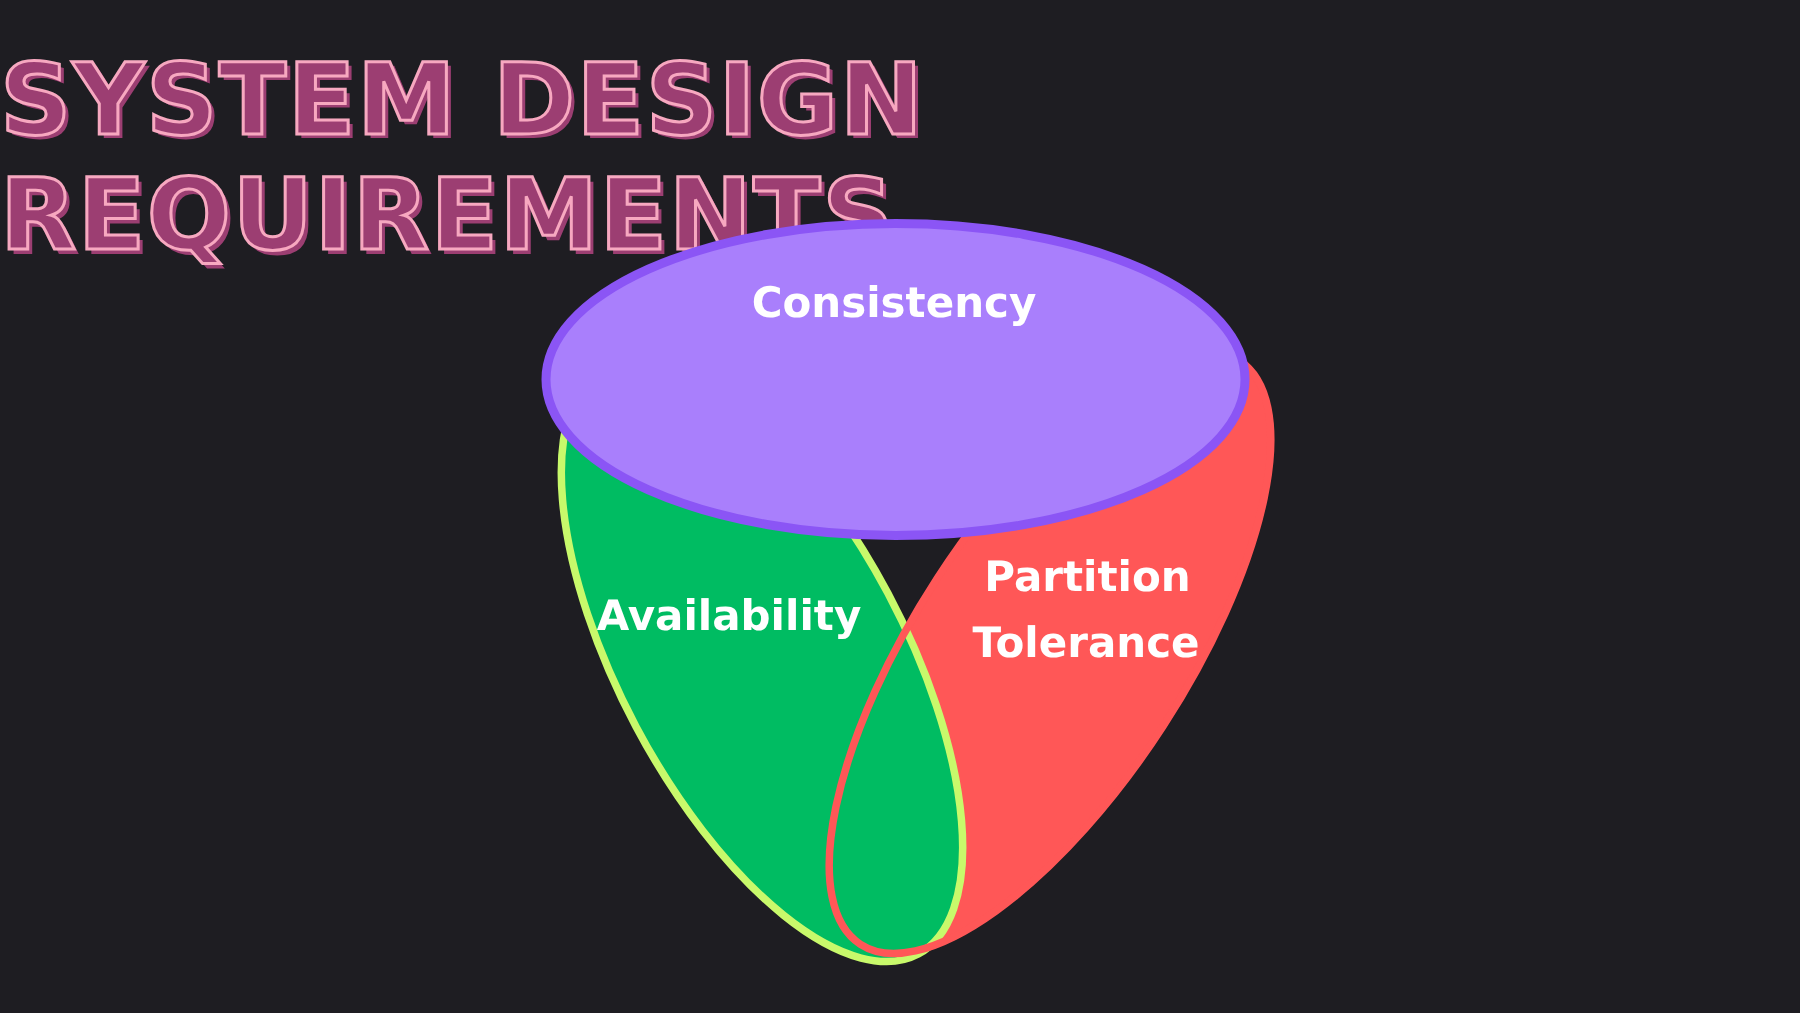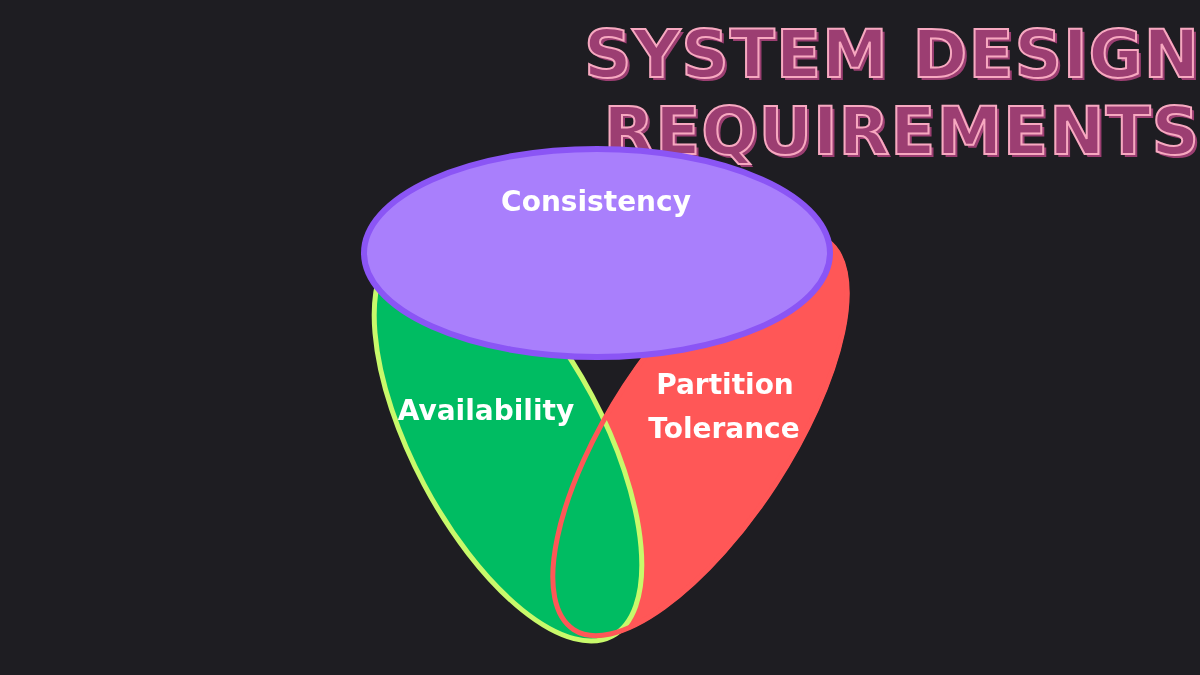--- a/index.html
+++ b/index.html
@@ -1,18 +1,18 @@
 <!DOCTYPE html>
 <html><head>
 <meta charset="utf-8">
 <style>
   html, body { margin: 0; padding: 0; }
   body { width: 1200px; height: 675px; background: #1e1d22; overflow: hidden; position: relative; }
   .title {
-    position: absolute; left: 0; top: 16px; width: 1200px; text-align: right;
+    position: absolute; left: 0; top: 28px; width: 1200px; text-align: left;
     font-family: "DejaVu Sans", sans-serif; font-weight: bold; font-size: 66px;
     letter-spacing: 1px; color: #9c3e72;
     -webkit-text-stroke: 2px #f7a8c0;
     text-shadow: 3px 3px 0 #9c3e72;
   }
   svg { position: absolute; left: 0; top: 0; }
   .label { font-family: "DejaVu Sans", sans-serif; font-weight: bold; fill: #ffffff; font-size: 28px; }
 </style>
 </head>
 <body>

